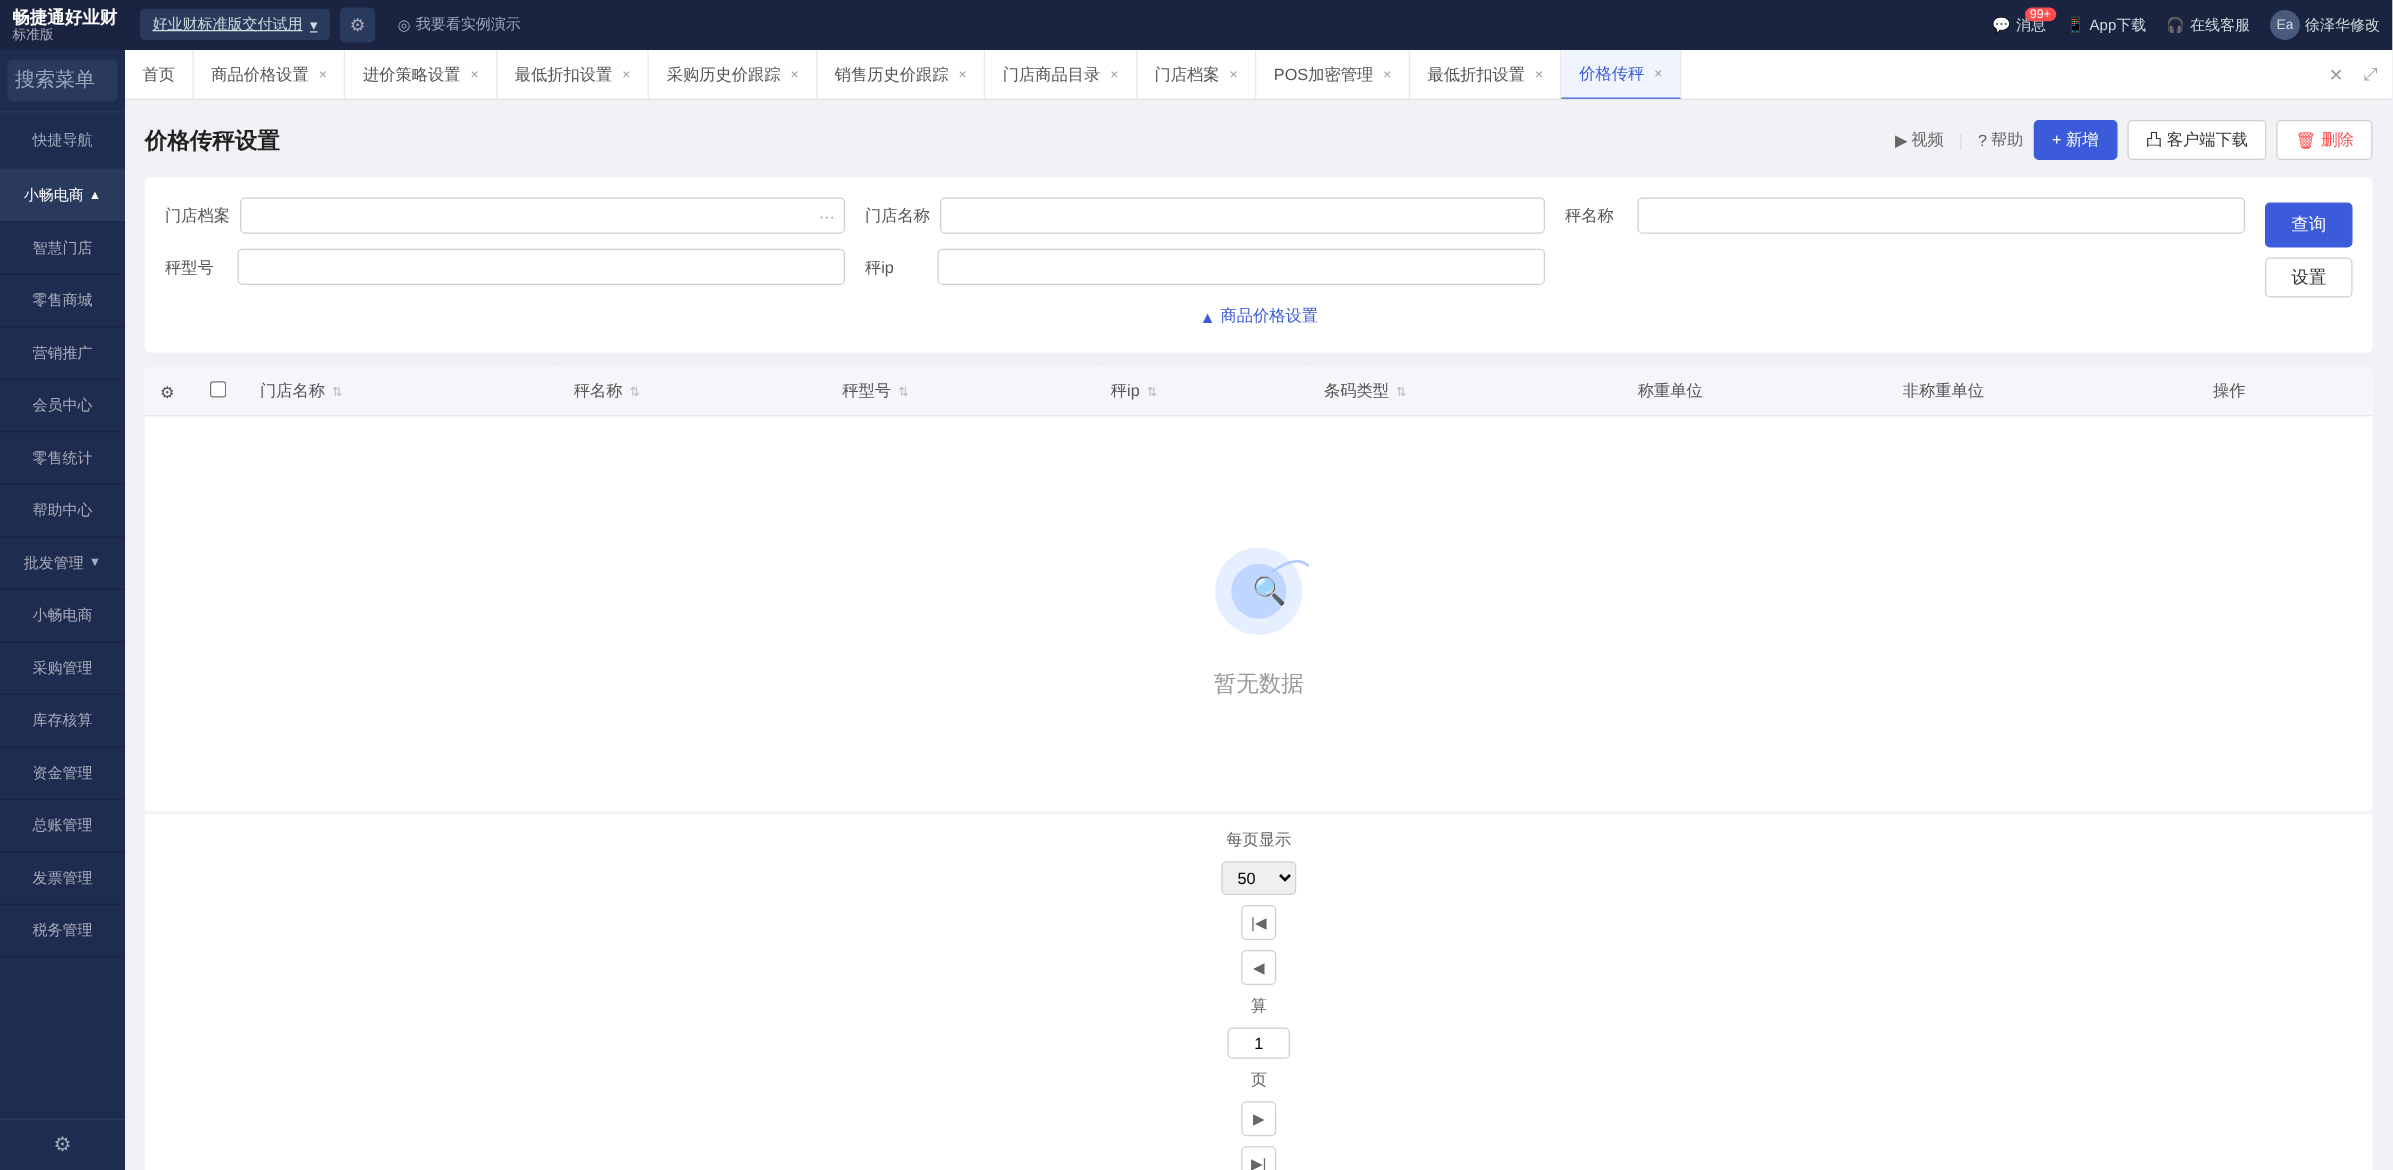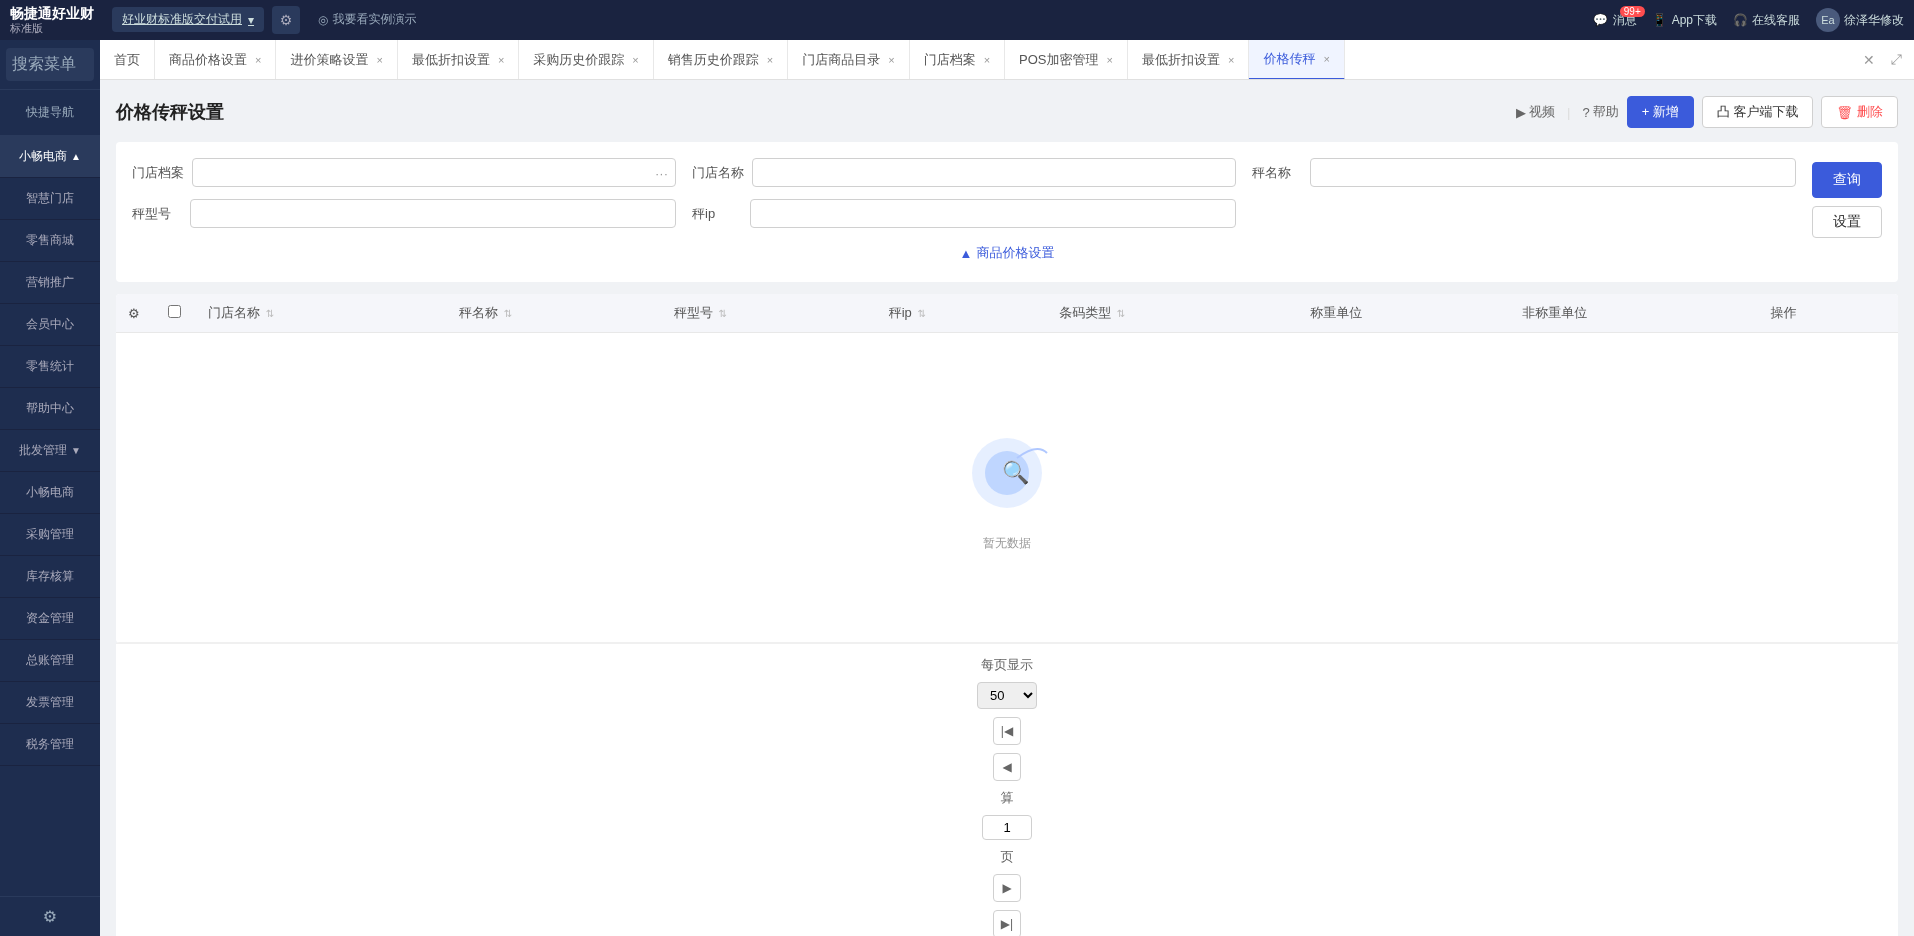--- a/index.html
+++ b/index.html
@@ -77,21 +77,21 @@
     .data-table { width: 100%; border-collapse: collapse; }
     .data-table th { background: #f5f6fa; padding: 10px 12px; text-align: left; font-size: 13px; color: #555; font-weight: 500; border-bottom: 1px solid #e8e8e8; white-space: nowrap; }
     .data-table th .sort-icon { color: #bbb; font-size: 10px; margin-left: 2px; }
     .data-table td { padding: 10px 12px; border-bottom: 1px solid #f0f0f0; font-size: 13px; color: #333; }
     .th-checkbox { width: 40px; text-align: center; }
     .th-settings { width: 40px; text-align: center; }
 
     
     .empty-state { display: flex; flex-direction: column; align-items: center; justify-content: center; padding: 80px 0; }
     .empty-icon { width: 100px; height: 100px; margin-bottom: 12px; }
-    .empty-text { color: #999; font-size: 12px; }
+    .empty-text { color: #999; font-size: 18px; }
 
     
     .pagination-bar { display: flex; align-items: center; justify-content: flex-end; padding: 12px 16px; gap: 8px; background: #fff; border-top: 1px solid #f0f0f0; flex-direction: column; }
     .page-size-label { color: #666; font-size: 13px; }
     .page-size-select { border: 1px solid #d0d0d0; border-radius: 4px; padding: 4px 8px; font-size: 13px; }
     .page-nav-btn { width: 28px; height: 28px; border: 1px solid #d0d0d0; background: #fff; border-radius: 4px; cursor: pointer; display: flex; align-items: center; justify-content: center; font-size: 12px; color: #666; }
     .page-nav-btn:disabled { color: #ccc; cursor: not-allowed; }
     .page-input { width: 50px; border: 1px solid #d0d0d0; border-radius: 4px; padding: 4px 6px; font-size: 13px; text-align: center; }
     .page-info { color: #666; font-size: 13px; }
     .page-label { color: #666; font-size: 13px; }

